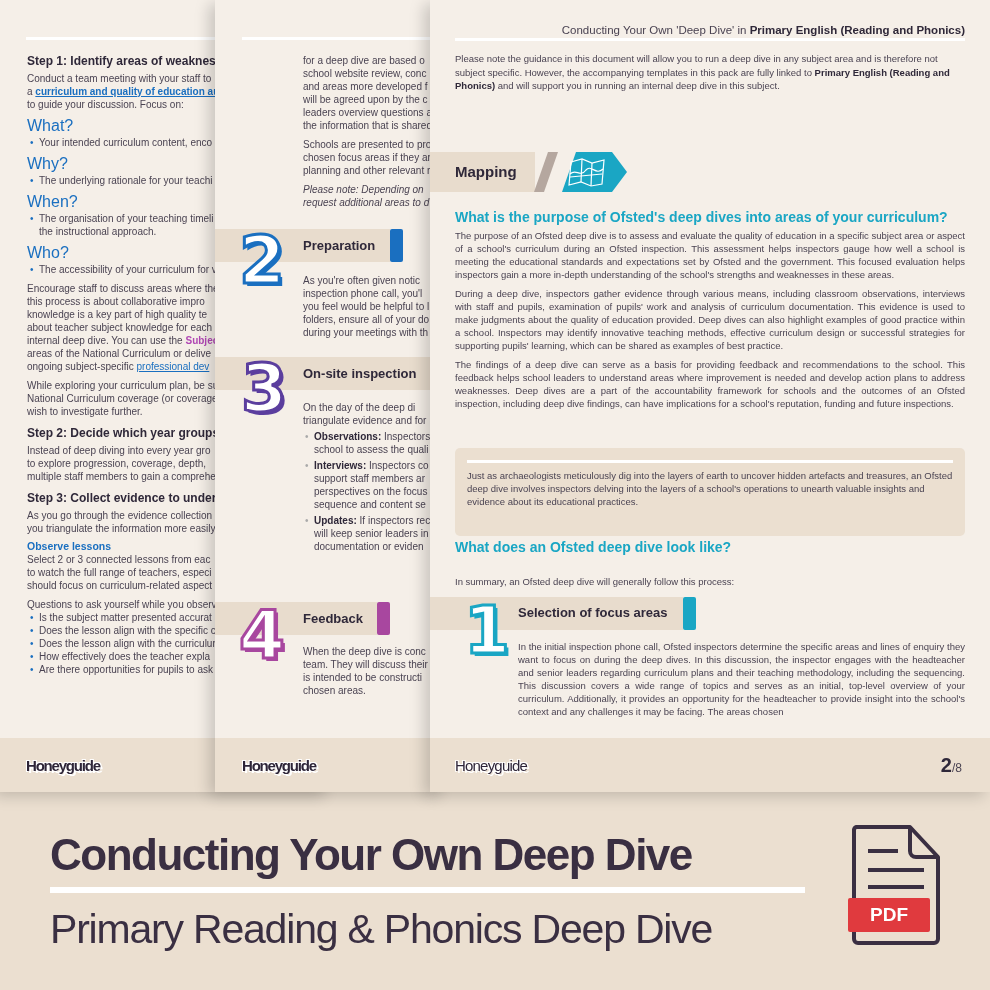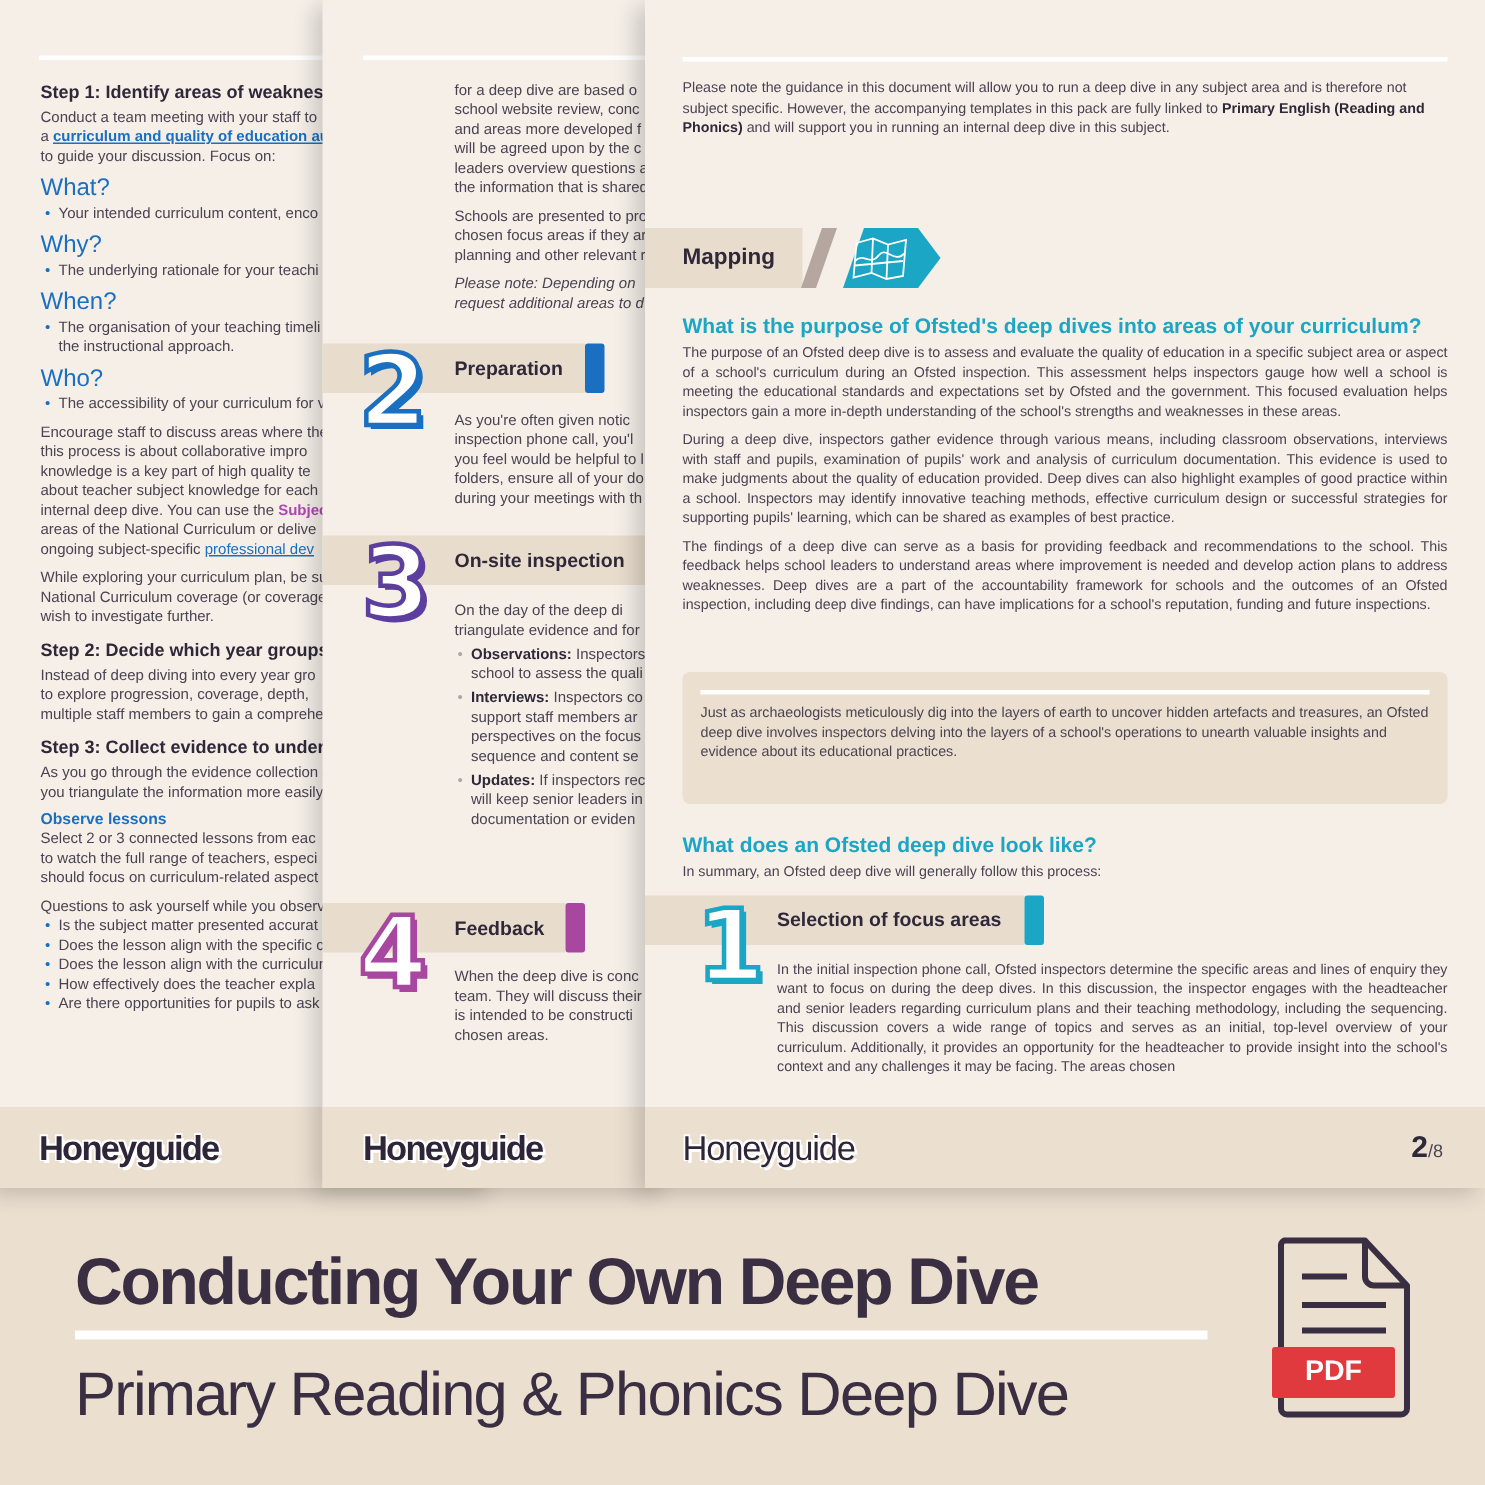--- a/index.html
+++ b/index.html
@@ -22,21 +22,21 @@
     position: absolute;
     left: 0; right: 0; bottom: 0;
     height: 54px;
     background: #ebdfd0;
     display: flex;
     align-items: center;
   }
   .logo {
     font-family: "Liberation Sans", sans-serif;
     font-weight: bold;
-    font-size: 23px;
+    font-size: 15px;
     letter-spacing: -1.2px;
     color: #2e2538;
     text-shadow: 2px 2px 0 #fff, -1px -1px 0 #fff, 1px -1px 0 #fff, -1px 1px 0 #fff;
   }
   .topline {
     position: absolute;
     height: 3px;
     background: #ffffff;
     top: 37px;
   }
@@ -219,20 +219,23 @@
     <div>is intended to be constructi</div>
     <div>chosen areas.</div>
   </div>
 
   <div class="footer">
     <span class="logo" style="margin-left:27px;">Honeyguide</span>
   </div>
 </div>
 
 <div class="page" id="page3">
+  <div class="header-line">
+    <span>Conducting Your Own 'Deep Dive' in </span><b>Primary English (Reading and Phonics)</b>
+  </div>
   <div class="topline" style="left:25px; right:25px; top:38px;"></div>
   <div class="intro">
     <span>Please note the guidance in this document will allow you to run a deep dive in any subject area and is therefore not subject specific. However, the accompanying templates in this pack are fully linked to </span><b>Primary English (Reading and Phonics)</b><span> and will support you in running an internal deep dive in this subject.</span>
   </div>
 
   <div class="mapping-band"></div>
   <svg style="position:absolute; left:0; top:152px;" width="200" height="40">
     <polygon points="118,0 128,0 114,40 104,40" fill="#b5a79f"></polygon>
     <polygon points="146,0 182,0 197,20 182,40 132,40" fill="#1aa6c4"></polygon>
     <g fill="none" stroke="#fff" stroke-width="1.2">
@@ -250,21 +253,21 @@
     <p>The purpose of an Ofsted deep dive is to assess and evaluate the quality of education in a specific subject area or aspect of a school's curriculum during an Ofsted inspection. This assessment helps inspectors gauge how well a school is meeting the educational standards and expectations set by Ofsted and the government. This focused evaluation helps inspectors gain a more in-depth understanding of the school's strengths and weaknesses in these areas.</p>
     <p>During a deep dive, inspectors gather evidence through various means, including classroom observations, interviews with staff and pupils, examination of pupils' work and analysis of curriculum documentation. This evidence is used to make judgments about the quality of education provided. Deep dives can also highlight examples of good practice within a school. Inspectors may identify innovative teaching methods, effective curriculum design or successful strategies for supporting pupils' learning, which can be shared as examples of best practice.</p>
     <p>The findings of a deep dive can serve as a basis for providing feedback and recommendations to the school. This feedback helps school leaders to understand areas where improvement is needed and develop action plans to address weaknesses. Deep dives are a part of the accountability framework for schools and the outcomes of an Ofsted inspection, including deep dive findings, can have implications for a school's reputation, funding and future inspections.</p>
   </div>
 
   <div class="callout">
     <div class="callout-line"></div>
     <div class="callout-text">Just as archaeologists meticulously dig into the layers of earth to uncover hidden artefacts and treasures, an Ofsted deep dive involves inspectors delving into the layers of a school's operations to unearth valuable insights and evidence about its educational practices.</div>
   </div>
 
-  <div class="h2" style="top:555px;">What does an Ofsted deep dive look like?</div>
+  <div class="h2" style="top:539px;">What does an Ofsted deep dive look like?</div>
   <div class="body" style="top:575px;">In summary, an Ofsted deep dive will generally follow this process:</div>
 
   <div class="stepband" style="top:597px; width:253px;"></div>
   <div class="bignum" style="left:34px; top:598px; -webkit-text-stroke:3px #1aa6c4; text-shadow:3px 3px 0 #1aa6c4;">1</div>
   <div class="stepname" style="left:88px; top:605px;">Selection of focus areas</div>
   <div class="steptab" style="left:253px; top:597px; background:#1aa6c4;"></div>
   <div class="body" style="top:640px; left:88px;">In the initial inspection phone call, Ofsted inspectors determine the specific areas and lines of enquiry they want to focus on during the deep dives. In this discussion, the inspector engages with the headteacher and senior leaders regarding curriculum plans and their teaching methodology, including the sequencing. This discussion covers a wide range of topics and serves as an initial, top-level overview of your curriculum. Additionally, it provides an opportunity for the headteacher to provide insight into the school's context and any challenges it may be facing. The areas chosen</div>
 
   <div class="footer">
     <span class="logo" style="margin-left:25px; font-weight:normal; letter-spacing:-0.8px;">Honeyguide</span>

